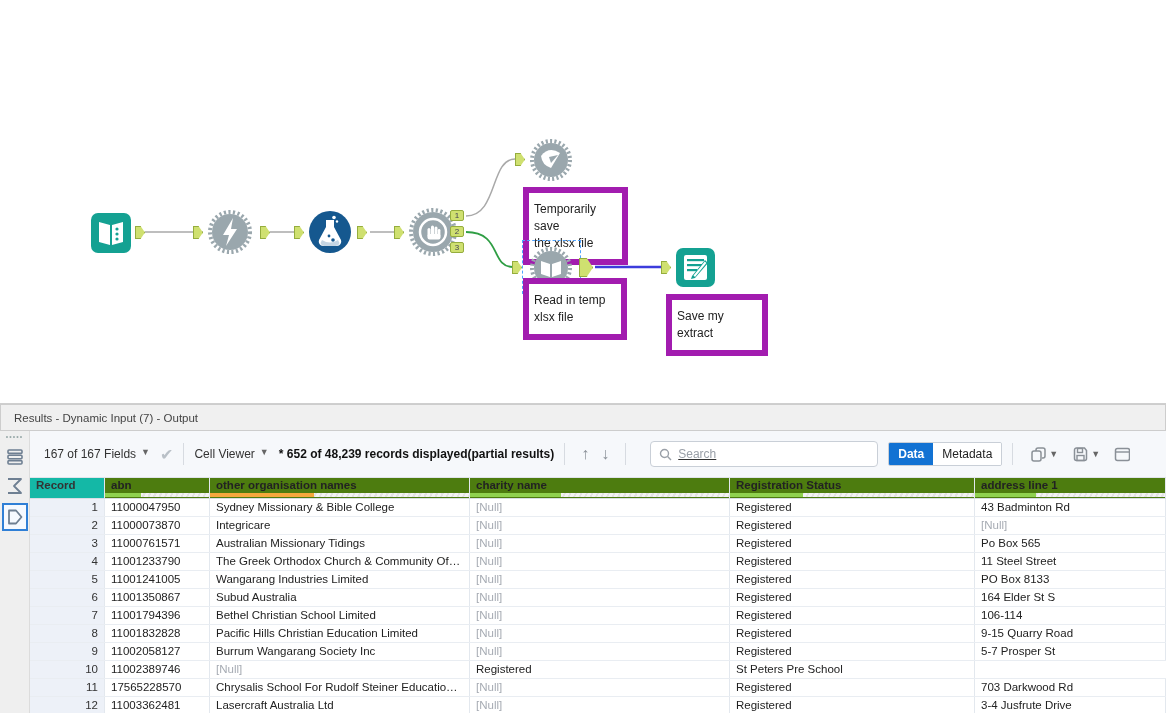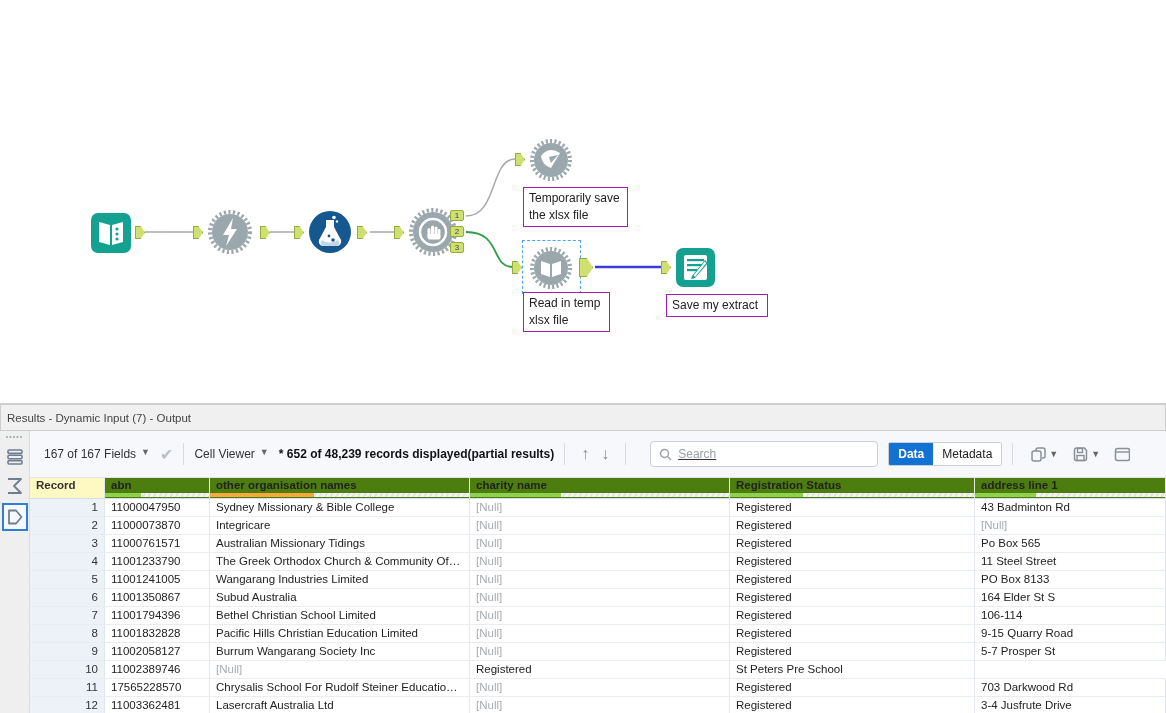--- a/index.html
+++ b/index.html
@@ -9,29 +9,29 @@
   
   .canvas { position:relative; width:1166px; height:403px; background:#fff; }
   .wires { position:absolute; left:0; top:0; width:1166px; height:403px; }
   .tool { position:absolute; }
   .anchor { position:absolute; width:10px; height:13px; background:#cfe070;
     border:1px solid #95ad3d; clip-path:polygon(0 0,55% 0,100% 50%,55% 100%,0 100%); }
   .anchor.big { width:14px; height:19px; }
   .numtag { position:absolute; width:14px; height:11px; background:#cfe070;
     border:1px solid #95ad3d; border-radius:2px; font-size:8px; line-height:9px;
     text-align:center; color:#445; }
-  .annot { position:absolute; background:#fff; border:1px solid #a21caf;
-    font-size:12px; color:#222; padding:2px 5px; line-height:1.4; white-space:pre-line; }
+  .annot { position:absolute; background:#fff; border:6px solid #a21caf;
+    font-size:12px; color:#222; padding:8px 5px; line-height:1.4; white-space:pre-line; }
   .sel-box { position:absolute; border:1px dashed #4da3ff; background:transparent; }
 
   
   .results { position:absolute; left:0; top:403px; width:1166px; height:310px;
     border-top:1px solid #cfcfcf; }
   .res-title { height:27px; background:#f0f0f0; border:1px solid #cdcdcd;
-    font-size:11.5px; color:#444; line-height:26px; padding-left:6px; }
+    font-size:11.5px; color:#444; line-height:26px; padding-left:13px; }
   .res-body { position:relative; height:283px; background:#fff; }
   .strip { position:absolute; left:0; top:0; width:30px; height:283px;
     background:#efefef; border-right:1px solid #dcdcdc; }
   .strip .dots { font-size:7px; color:#9aa; letter-spacing:1px; text-align:center; margin-top:2px; }
   .strip-icon { width:22px; height:24px; margin:5px auto 4px; display:flex;
     align-items:center; justify-content:center; }
   .strip-icon.selected { border:2px solid #2f7fd6; background:#f5f9ff; width:26px; height:28px; }
 
   .toolbar { position:absolute; left:30px; top:0; width:1136px; height:47px;
     background:#f6f8fb; border-bottom:1px solid #e0e4ea; display:flex;
@@ -60,21 +60,21 @@
     height:18px; border-bottom:1px solid #e9edf2; }
   .trow.head { height:21px; background:#f7f9fc; border-bottom:1px solid #d7dde5; }
   .tcell { font-size:11.5px; color:#222; padding:0 6px; line-height:17px;
     border-right:1px solid #e3e8ee; white-space:nowrap; overflow:hidden;
     text-overflow:ellipsis; background:#fff; }
   .head .tcell { font-weight:bold; line-height:14px; background:#4d7c0f; position:relative; }
   .head .qbar { position:absolute; left:0; bottom:1px; height:4px; width:100%;
     background:repeating-linear-gradient(115deg,#e3e3e3 0 2px,#f3f3f3 2px 5px); }
   .head .qbar .fill { height:4px; }
   .tcell.rec { background:#edf1f8; text-align:right; color:#333; }
-  .head .tcell.rec { background:#fef9c3; text-align:left; }
+  .head .tcell.rec { background:#14b8a6; text-align:left; }
   .null-val { color:#a6abb3; }
 </style>
 </head>
 <body>
 
 <div class="canvas">
   <svg class="wires">
     <path d="M145,232 H203" stroke="#a9a9a9" stroke-width="1.5" fill="none"></path>
     <path d="M270,232 H302" stroke="#a9a9a9" stroke-width="1.5" fill="none"></path>
     <path d="M370,232 H404" stroke="#a9a9a9" stroke-width="1.5" fill="none"></path>
@@ -154,21 +154,21 @@
   <div class="anchor" style="left:512px;top:261px"></div>
   <div class="tool" style="left:529px;top:246px">
     <svg width="44" height="44" viewBox="0 0 44 44">
       <circle cx="22" cy="22" r="17" fill="#9aa7ad"></circle>
       <circle cx="22" cy="22" r="19" fill="none" stroke="#9aa7ad" stroke-width="4" stroke-dasharray="2.1 2.3"></circle>
       <polygon points="12,15 21,18 21,31 12,28" fill="#fff"></polygon>
       <polygon points="32,15 23,18 23,31 32,28" fill="#fff"></polygon>
     </svg>
   </div>
   <div class="anchor big" style="left:579px;top:258px"></div>
-  <div class="annot" style="left:523px;top:292px;width:87px">Read in temp
+  <div class="annot" style="left:523px;top:278px;width:104px">Read in temp
 xlsx file</div>
 
   <div class="anchor" style="left:661px;top:261px"></div>
   <div class="tool" style="left:675px;top:247px">
     <svg width="41" height="41" viewBox="0 0 41 41">
       <rect x="1" y="1" width="39" height="39" rx="7" fill="#14a192"></rect>
       <rect x="9" y="8" width="23" height="25" rx="2" fill="#fff"></rect>
       <rect x="12" y="12" width="17" height="2.2" fill="#14a192"></rect>
       <rect x="12" y="17" width="17" height="2.2" fill="#14a192"></rect>
       <rect x="12" y="22" width="10" height="2.2" fill="#14a192"></rect>

